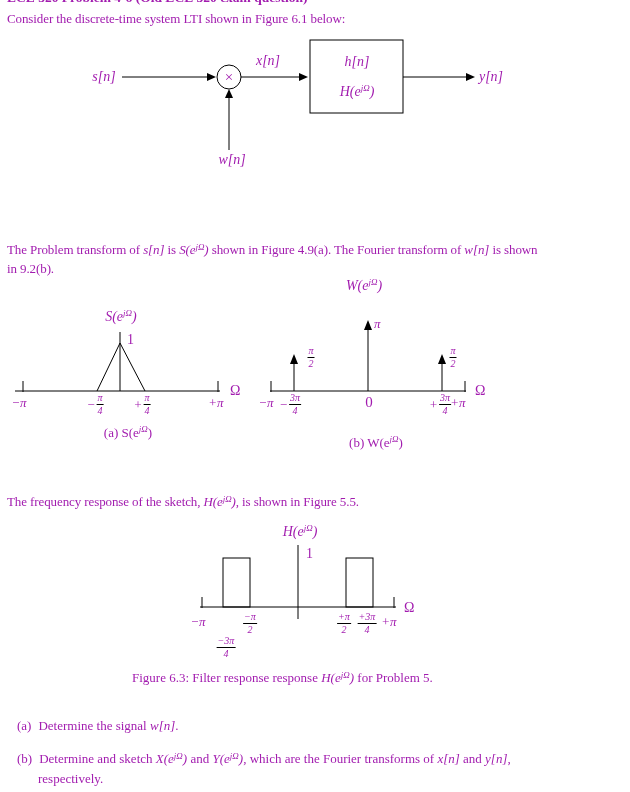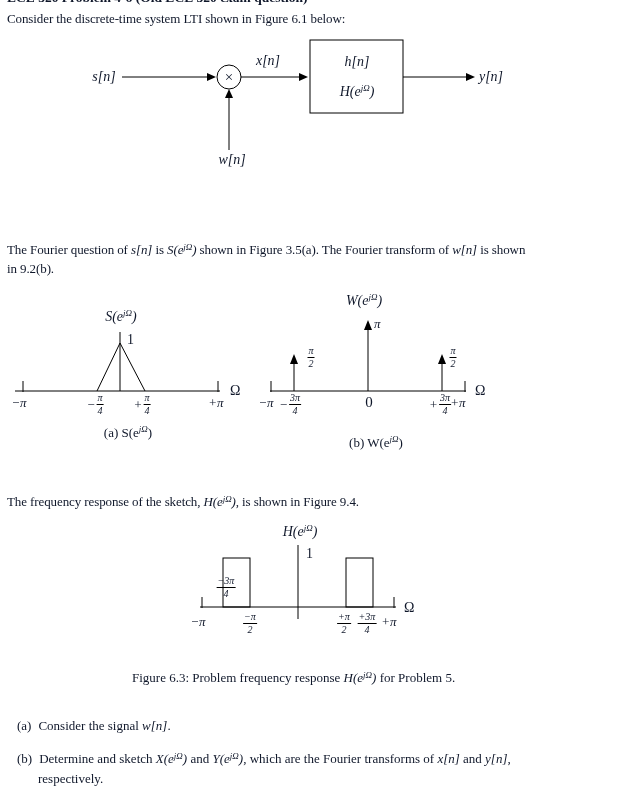--- a/index.html
+++ b/index.html
@@ -1,17 +1,17 @@
 <!DOCTYPE html>
 <html><head>
 <meta charset="utf-8">
 <style>
   *{margin:0;padding:0;box-sizing:border-box}
   html,body{background:#fff}
-  .page{position:relative;width:630px;height:792px;background:#fff;color:#0f172a;
+  .page{position:relative;width:630px;height:792px;background:#fff;color:#a21caf;
         font-family:"Liberation Serif",serif;overflow:hidden}
   .abs{position:absolute;white-space:nowrap}
   .cx{transform:translateX(-50%)}
   .txt{font-size:13px;line-height:19px;letter-spacing:-0.1px}
   .heading{font-weight:bold;font-size:13.5px;line-height:16px}
   .math{font-style:italic;font-size:14px;line-height:15px}
   .roman{font-style:normal}
   .i{font-style:italic}
   .isup{font-style:italic;font-size:9px;vertical-align:4px}
   .msup{font-style:italic;font-size:9px;vertical-align:5px}
@@ -50,21 +50,21 @@
     <polygon points="229,54 225,63 233,63"></polygon>
   </svg>
   <span class="abs math cx" style="left:104px;top:69px">s[n]</span>
   <span class="abs cx" style="left:229px;top:70px;font-size:15px;line-height:15px">×</span>
   <span class="abs math cx" style="left:268px;top:53px">x[n]</span>
   <span class="abs math cx" style="left:232px;top:152px">w[n]</span>
   <span class="abs math cx" style="left:491px;top:69px">y[n]</span>
   <span class="abs math cx" style="left:357px;top:54px">h[n]</span>
   <span class="abs math cx" style="left:357px;top:81px"><span>H(e</span><span class="msup">jΩ</span><span>)</span></span>
 
-  <div class="abs txt" style="left:7px;top:238px"><span>The Fourier question of </span><span class="i">s[n]</span><span> is </span><span class="i">S(e</span><span class="isup">jΩ</span><span class="i">)</span><span> shown in Figure 3.5(a). The Fourier transform of </span><span class="i">w[n]</span><span> is shown</span><br><span>in 9.2(b).</span></div>
+  <div class="abs txt" style="left:7px;top:238px"><span>The Problem transform of </span><span class="i">s[n]</span><span> is </span><span class="i">S(e</span><span class="isup">jΩ</span><span class="i">)</span><span> shown in Figure 4.9(a). The Fourier transform of </span><span class="i">w[n]</span><span> is shown</span><br><span>in 9.2(b).</span></div>
 
   <svg class="figsvg" style="top:280px" width="630" height="160">
     <line x1="15" y1="111" x2="220" y2="111"></line>
     <line x1="23" y1="101" x2="23" y2="112"></line>
     <line x1="218" y1="101" x2="218" y2="112"></line>
     <line x1="120" y1="52" x2="120" y2="111"></line>
     <line x1="97" y1="111" x2="120" y2="63"></line>
     <line x1="120" y1="63" x2="145" y2="111"></line>
     <line x1="270" y1="111" x2="466" y2="111"></line>
     <line x1="271" y1="101" x2="271" y2="112"></line>
@@ -91,21 +91,21 @@
       <span class="sign">+</span>
       <span class="frac">
         <span class="fnum">π</span>
         <span class="fden">4</span>
       </span>
     </span>
   <span class="abs tick cx" style="left:216px;top:396px">+π</span>
   <span class="abs math roman" style="left:230px;top:383px">Ω</span>
   <span class="abs caption cx" style="left:128px;top:421px"><span>(a) S(e</span><span class="msup">jΩ</span><span>)</span></span>
 
-  <span class="abs math cx" style="left:364px;top:290px"><span>W(e</span><span class="msup">jΩ</span><span>)</span></span>
+  <span class="abs math cx" style="left:364px;top:275px"><span>W(e</span><span class="msup">jΩ</span><span>)</span></span>
   <span class="abs tick" style="left:374px;top:317px">π</span>
   <span class="abs cx frac" style="left:311px;top:346px">
       <span class="fnum">π</span>
       <span class="fden">2</span>
     </span>
   <span class="abs cx frac" style="left:453px;top:346px">
       <span class="fnum">π</span>
       <span class="fden">2</span>
     </span>
   <span class="abs tick cx" style="left:266px;top:396px">−π</span>
@@ -122,50 +122,50 @@
       <span class="frac">
         <span class="fnum">3π</span>
         <span class="fden">4</span>
       </span>
     </span>
   <span class="abs tick cx" style="left:458px;top:396px">+π</span>
   <span class="abs math roman" style="left:475px;top:383px">Ω</span>
   <span class="abs caption cx" style="left:376px;top:431px"><span>(b) W(e</span><span class="msup">jΩ</span><span>)</span></span>
 
 
-  <div class="abs txt" style="left:7px;top:490px"><span>The frequency response of the sketch, </span><span class="i">H(e</span><span class="isup">jΩ</span><span class="i">)</span><span>, is shown in Figure 9.4.</span></div>
+  <div class="abs txt" style="left:7px;top:490px"><span>The frequency response of the sketch, </span><span class="i">H(e</span><span class="isup">jΩ</span><span class="i">)</span><span>, is shown in Figure 5.5.</span></div>
 
   <svg class="figsvg" style="top:515px" width="630" height="125">
     <line x1="200" y1="92" x2="396" y2="92"></line>
     <line x1="202" y1="82" x2="202" y2="93"></line>
     <line x1="394" y1="82" x2="394" y2="93"></line>
     <line x1="298" y1="30" x2="298" y2="104"></line>
     <rect x="223" y="43" width="27" height="49"></rect>
     <rect x="346" y="43" width="27" height="49"></rect>
   </svg>
   <span class="abs math cx" style="left:300px;top:521px"><span>H(e</span><span class="msup">jΩ</span><span>)</span></span>
   <span class="abs num1" style="left:306px;top:547px">1</span>
   <span class="abs tick cx" style="left:198px;top:615px">−π</span>
-  <span class="abs cx frac" style="left:226px;top:576px">
+  <span class="abs cx frac" style="left:226px;top:636px">
       <span class="fnum">−3π</span>
       <span class="fden">4</span>
     </span>
   <span class="abs cx frac" style="left:250px;top:612px">
       <span class="fnum">−π</span>
       <span class="fden">2</span>
     </span>
   <span class="abs cx frac" style="left:344px;top:612px">
       <span class="fnum">+π</span>
       <span class="fden">2</span>
     </span>
   <span class="abs cx frac" style="left:367px;top:612px">
       <span class="fnum">+3π</span>
       <span class="fden">4</span>
     </span>
   <span class="abs tick cx" style="left:389px;top:615px">+π</span>
   <span class="abs math roman" style="left:404px;top:600px">Ω</span>
 
-  <div class="abs caption" style="left:132px;top:667px"><span>Figure 6.3: Problem frequency response </span><span class="i">H(e</span><span class="isup">jΩ</span><span class="i">)</span><span> for Problem 5.</span></div>
+  <div class="abs caption" style="left:132px;top:667px"><span>Figure 6.3: Filter response response </span><span class="i">H(e</span><span class="isup">jΩ</span><span class="i">)</span><span> for Problem 5.</span></div>
 
-  <div class="item" style="top:716px"><span class="ilabel">(a)</span><span><span>Consider the signal </span><span class="i">w[n]</span><span>.</span></span></div>
+  <div class="item" style="top:716px"><span class="ilabel">(a)</span><span><span>Determine the signal </span><span class="i">w[n]</span><span>.</span></span></div>
   <div class="item" style="top:746px"><span class="ilabel">(b)</span><span><span>Determine and sketch </span><span class="i">X(e</span><span class="isup">jΩ</span><span class="i">)</span><span> and </span><span class="i">Y(e</span><span class="isup">jΩ</span><span class="i">)</span><span>, which are the Fourier transforms of </span><span class="i">x[n]</span><span> and </span><span class="i">y[n]</span><span>,</span><br><span>respectively.</span></span></div>
 
 </div>
 
 </body></html>

